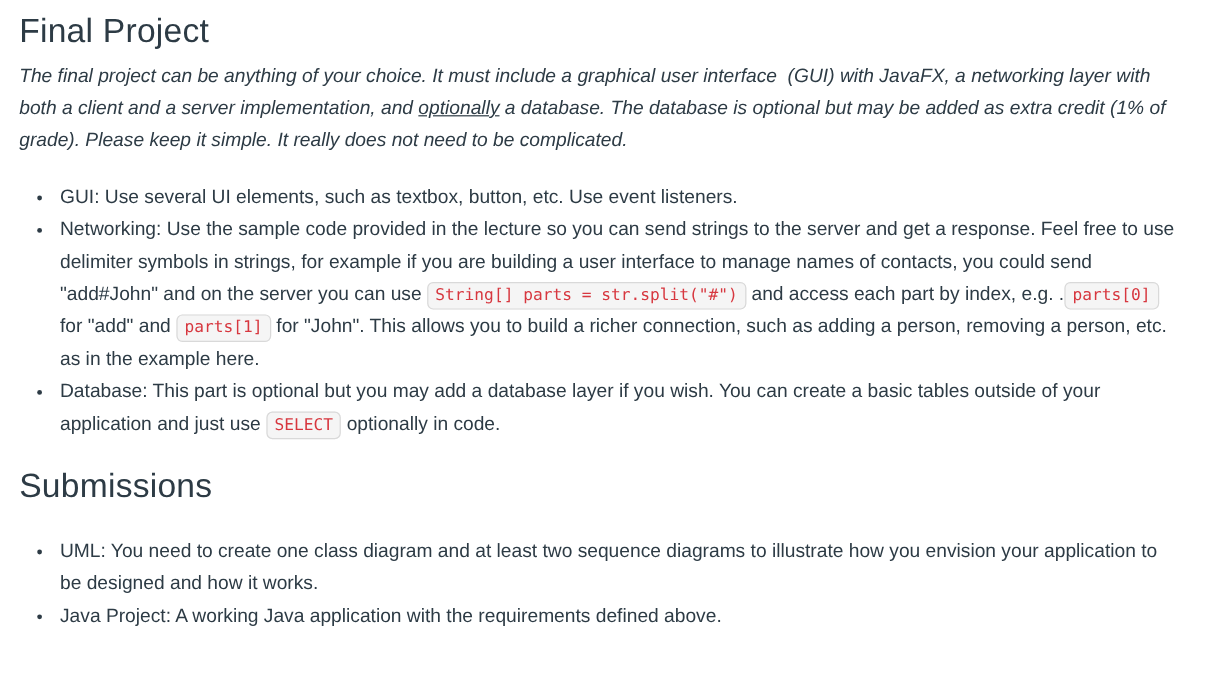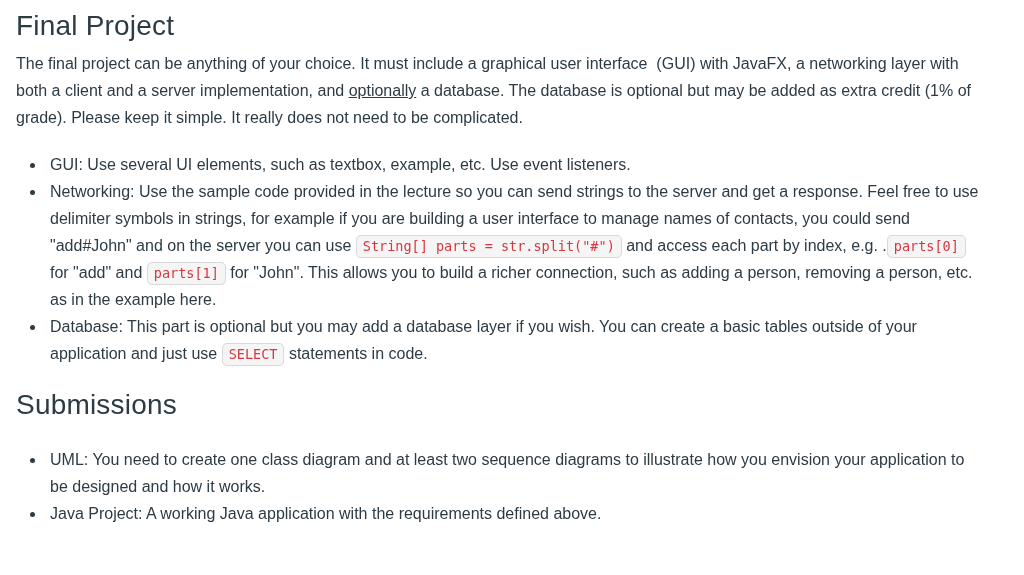--- a/index.html
+++ b/index.html
@@ -26,21 +26,21 @@
     max-width:1010px;
   }
   h1,h2{
     font-weight:400;
     font-size:28px;
     line-height:32px;
     letter-spacing:0.2px;
   }
   h1{margin:6px 0 8px;}
   h2{margin:12px 0 25px;}
-  p{margin:0 0 20px; white-space:pre-wrap;}
+  p{margin:0 0 20px; white-space:pre-wrap;font-style:italic;}
   ul{margin:0 0 22px; padding:0 0 0 30px;}
   li{padding-left:4px; white-space:pre-wrap;}
   .bold{font-weight:normal;}
   .underline{text-decoration:underline;}
   code{
     font-family:"DejaVu Sans Mono", monospace;
     font-size:13.5px;
     line-height:1;
     color:var(--code-text);
     background:var(--code-bg);
@@ -53,23 +53,23 @@
 </head>
 <body>
 
 <div class="page">
 
   <h1>Final Project</h1>
 
   <p><span>The final project can be anything of your choice. It must include a graphical user interface  (GUI) with JavaFX, a networking layer with both a client and a server implementation, and </span><span class="underline">optionally</span><span> a database. The database is optional but may be added as extra credit (1% of grade). Please keep it simple. It really does not need to be complicated.</span></p>
 
   <ul>
-    <li><span class="bold">GUI</span><span>: Use several UI elements, such as textbox, example, etc. Use event listeners.</span></li>
+    <li><span class="bold">GUI</span><span>: Use several UI elements, such as textbox, button, etc. Use event listeners.</span></li>
     <li><span class="bold">Networking</span><span>: Use the sample code provided in the lecture so you can send strings to the server and get a response. Feel free to use delimiter symbols in strings, for example if you are building a user interface to manage names of contacts, you could send "add#John" and on the server you can use </span><code>String[] parts = str.split("#")</code><span> and access each part by index, e.g. .</span><code>parts[0]</code><span> for "add" and </span><code>parts[1]</code><span> for "John". This allows you to build a richer connection, such as adding a person, removing a person, etc. as in the example here.</span></li>
-    <li><span>Database: This part is optional but you may add a database layer if you wish. You can create a basic tables outside of your application and just use </span><code>SELECT</code><span> statements in code.</span></li>
+    <li><span>Database: This part is optional but you may add a database layer if you wish. You can create a basic tables outside of your application and just use </span><code>SELECT</code><span> optionally in code.</span></li>
   </ul>
 
   <h2>Submissions</h2>
 
 
   <ul>
     <li><span>UML: You need to create one class diagram and at least two sequence diagrams to illustrate how you envision your application to be designed and how it works.</span></li>
     <li><span>Java Project: A working Java application with the requirements defined above.</span></li>
   </ul>
 

